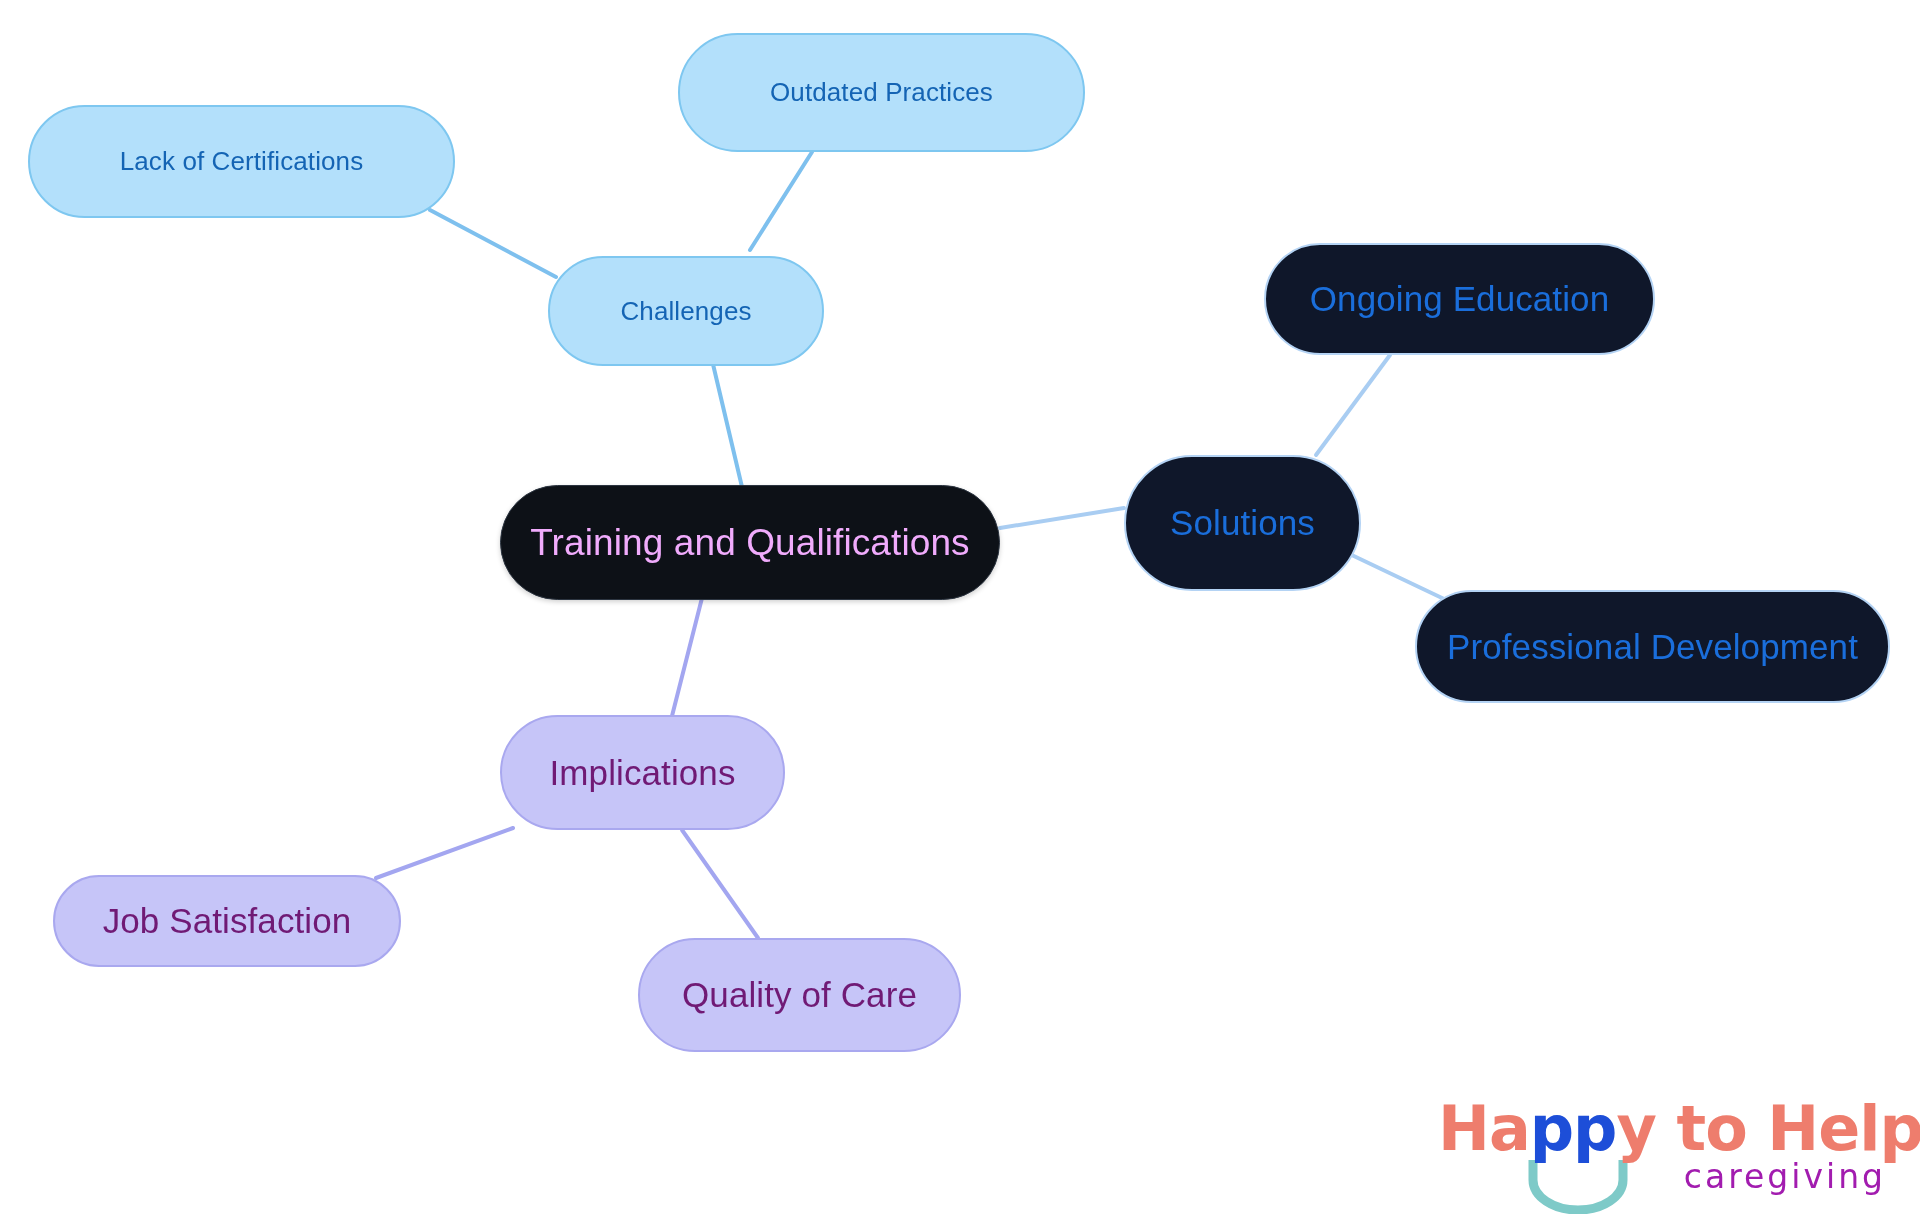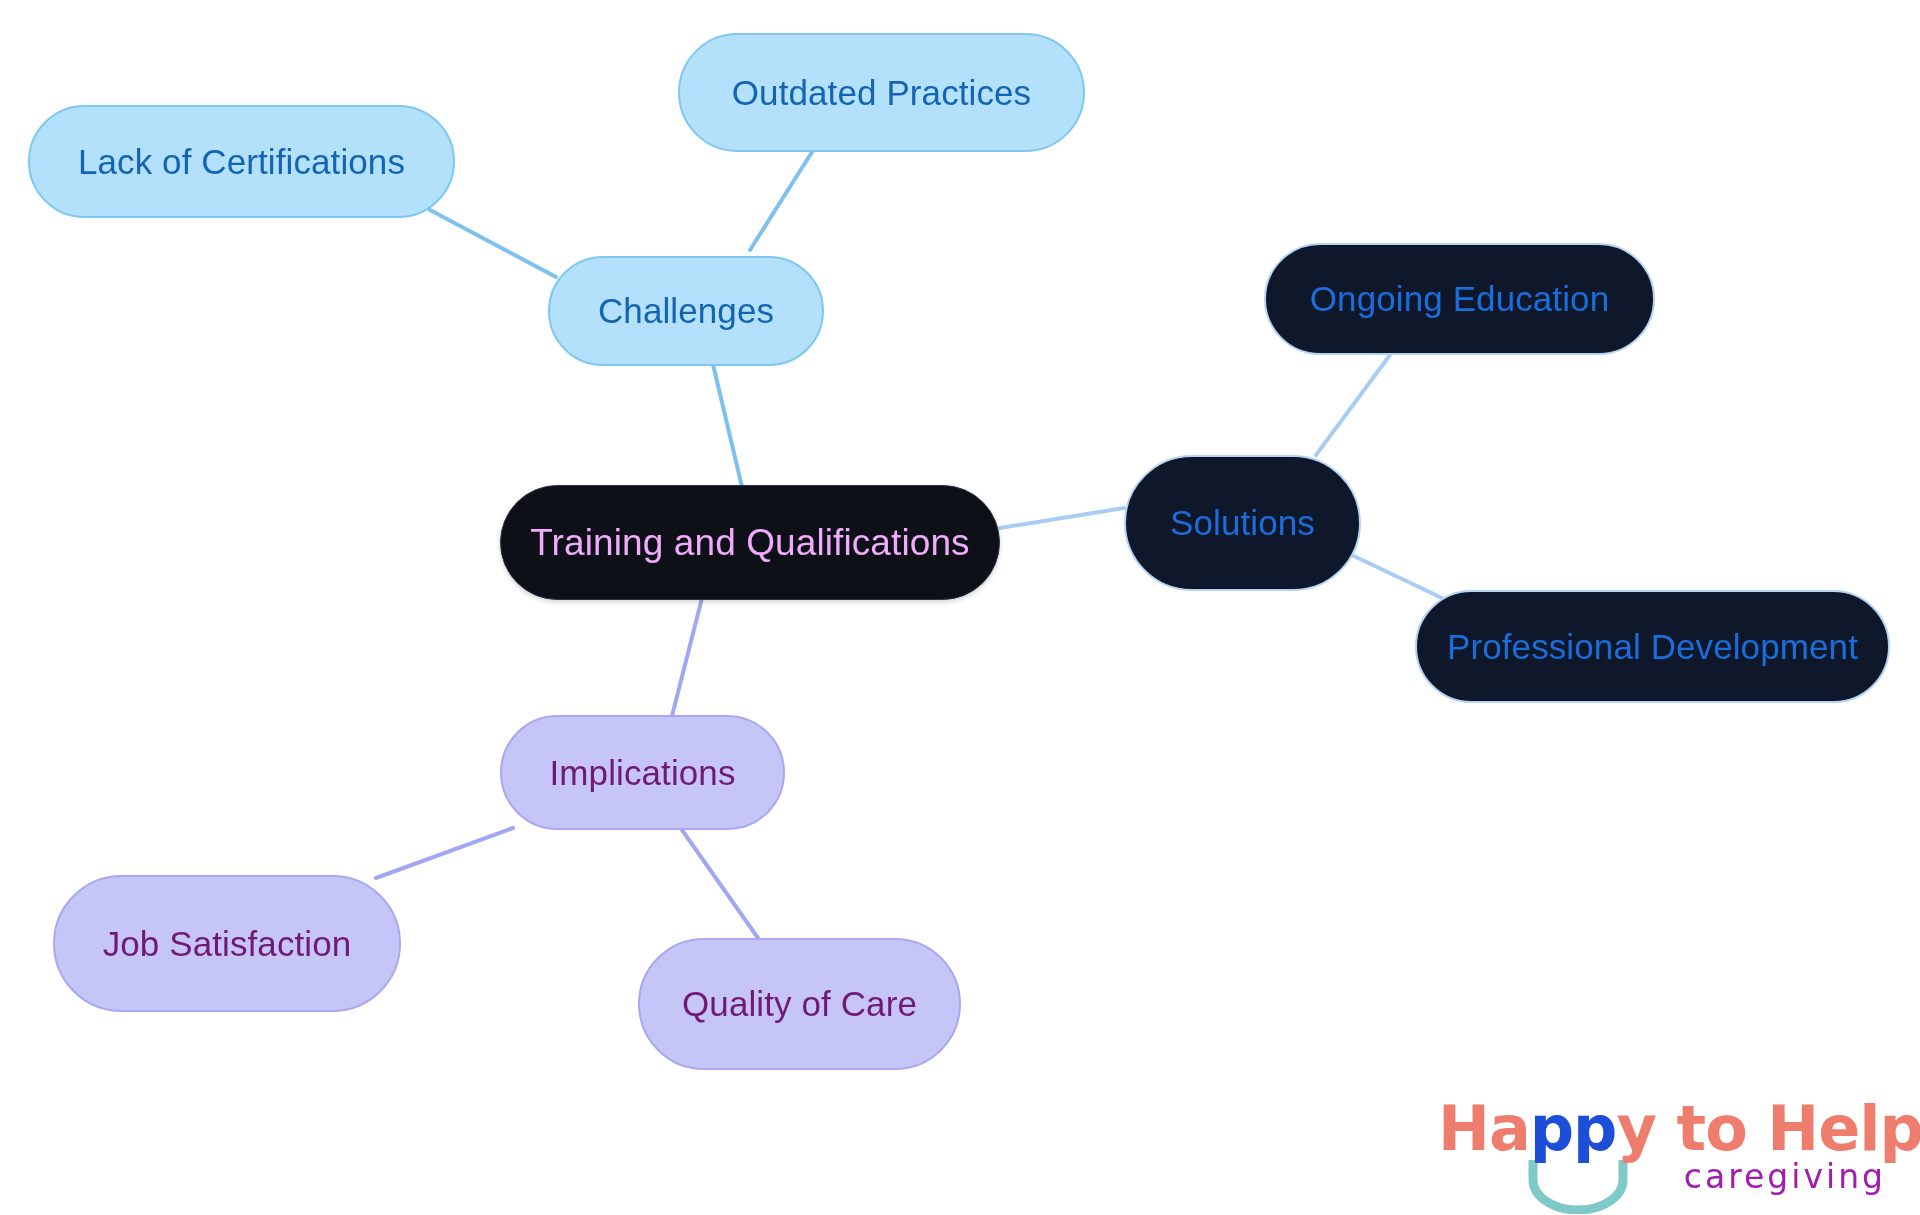--- a/index.html
+++ b/index.html
@@ -38,21 +38,21 @@
     background: #0d1117;
     color: #f0abfc;
     border: 1px solid #2b3440;
     font-size: 37px;
     box-shadow: 0 2px 5px rgba(0,0,0,0.18);
   }
   .node-challenge {
     background: #b3e0fb;
     border: 2px solid #7ec7f0;
     color: #1464b4;
-    font-size: 35px;
+    font-size: 26px;
   }
   .node-solution {
     background: #0f172a;
     border: 2px solid #b4d3f4;
     color: #1a6edb;
     font-size: 35px;
   }
   .node-implication {
     background: #c6c5f8;
     border: 2px solid #a9a8ef;
@@ -130,23 +130,23 @@
   <div class="node node-challenge" style="left:678px; top:33px; width:407px; height:119px;">Outdated Practices</div>
 
   <div class="node node-solution" style="left:1124px; top:455px; width:237px; height:136px;">Solutions</div>
 
   <div class="node node-solution" style="left:1264px; top:243px; width:391px; height:112px;">Ongoing Education</div>
 
   <div class="node node-solution" style="left:1415px; top:590px; width:475px; height:113px;">Professional Development</div>
 
   <div class="node node-implication" style="left:500px; top:715px; width:285px; height:115px;">Implications</div>
 
-  <div class="node node-implication" style="left:53px; top:875px; width:348px; height:137px;">Job Satisfaction</div>
+  <div class="node node-implication" style="left:53px; top:875px; width:348px; height:92px;">Job Satisfaction</div>
 
-  <div class="node node-implication" style="left:638px; top:938px; width:323px; height:132px;">Quality of Care</div>
+  <div class="node node-implication" style="left:638px; top:938px; width:323px; height:114px;">Quality of Care</div>
 
   <div id="logo">
     <svg id="logo-smile" width="110" height="56" viewBox="0 0 110 56">
       <path d="M10 2 L10 22 A45 30 0 0 0 100 22 L100 2" fill="none" stroke="#7ecac8" stroke-width="9"></path>
     </svg>
     <div class="logo-wordmark"><span>H</span><span>a</span><span class="logo-pp">pp</span><span>y</span><span>&nbsp;</span><span>to</span><span>&nbsp;</span><span>Help</span></div>
     <div class="logo-sub">caregiving</div>
   </div>
 
 </div>

